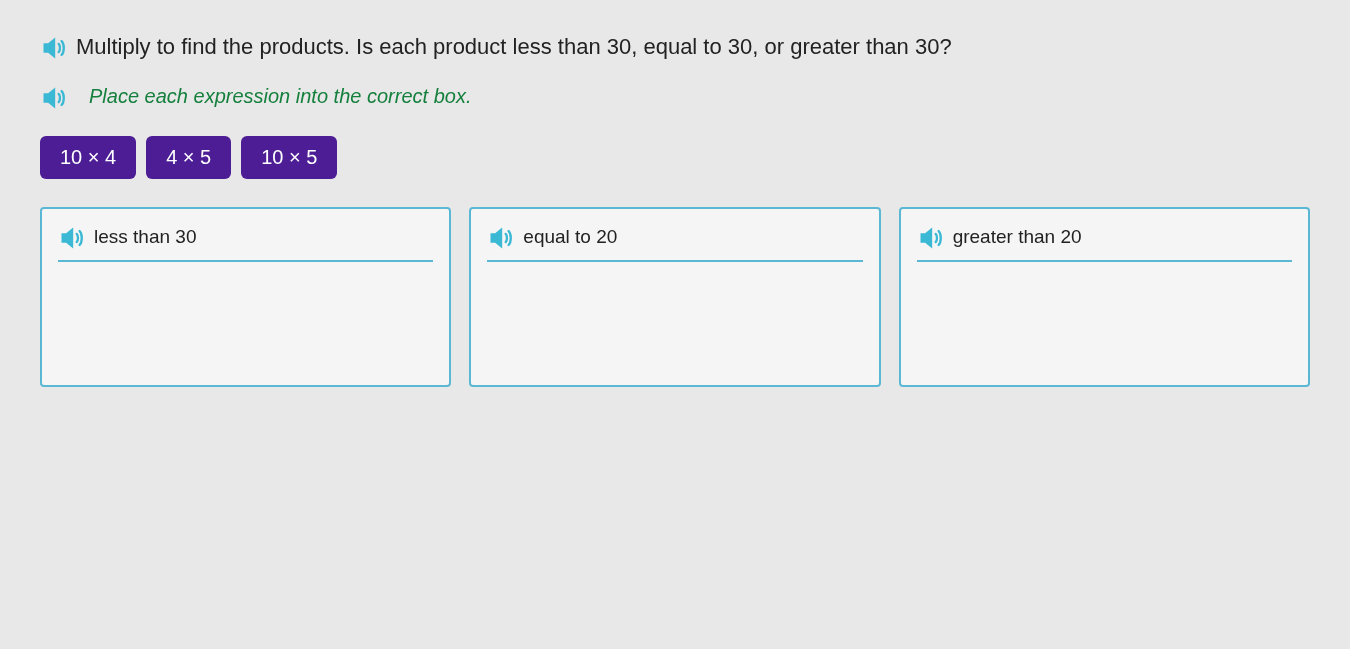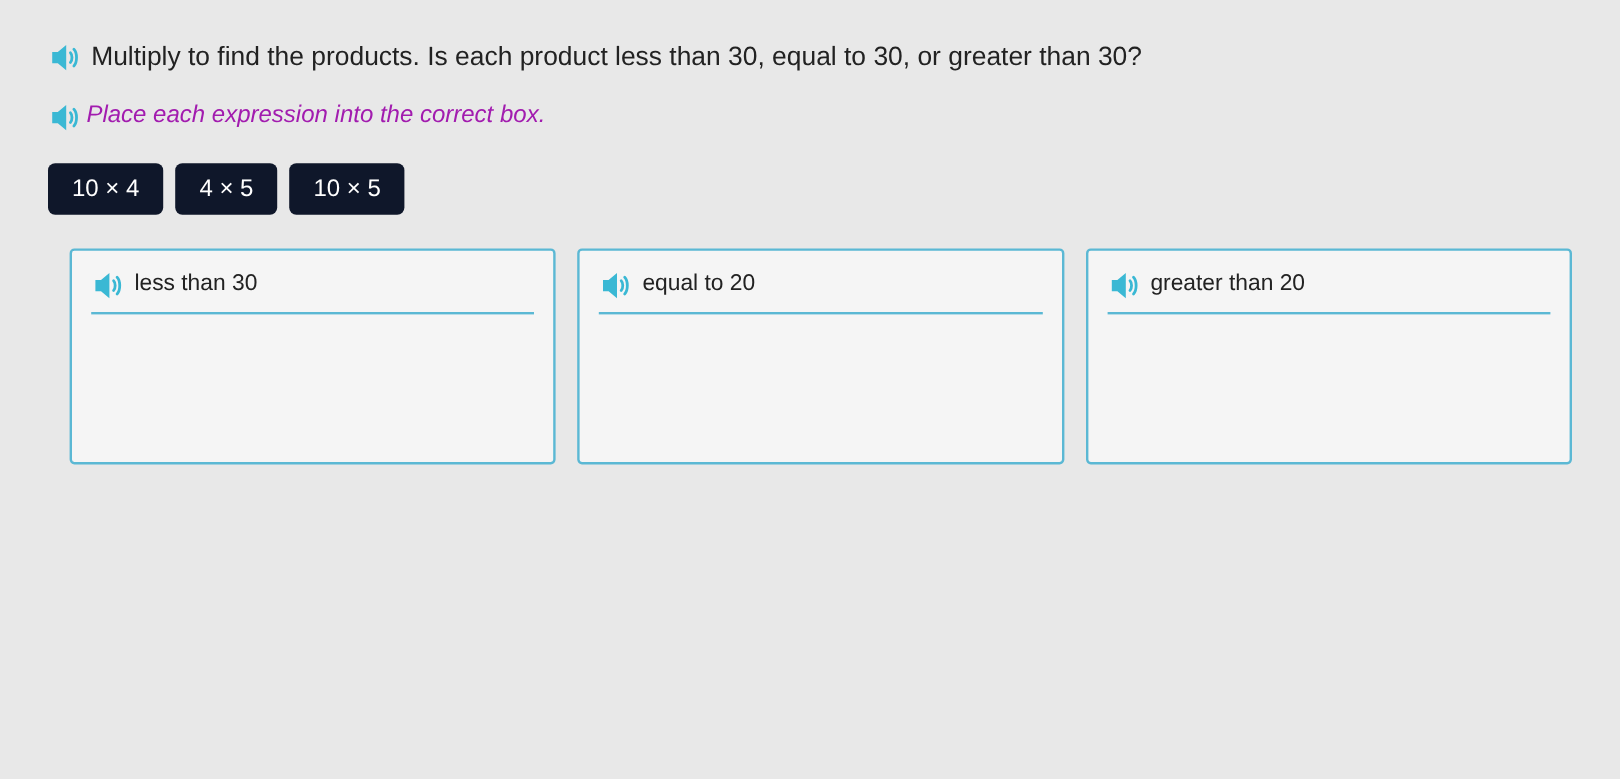--- a/index.html
+++ b/index.html
@@ -38,49 +38,48 @@
       flex-shrink: 0;
     }
 
     .speaker-icon svg {
       width: 28px;
       height: 28px;
     }
 
     .instruction-text {
       font-size: 20px;
-      color: #a21caf;
+      color: #15803d;
       font-style: italic;
       display: flex;
       align-items: center;
-      gap: 4px;
+      gap: 21px;
       margin-bottom: 24px;
     }
 
     .expression-chips {
       display: flex;
       gap: 10px;
       margin-bottom: 28px;
     }
 
     .chip {
-      background-color: #0f172a;
+      background-color: #4c1d95;
       color: white;
       font-size: 20px;
       padding: 10px 20px;
       border-radius: 6px;
       cursor: grab;
       user-select: none;
       border: none;
     }
 
     .drop-zones {
       display: flex;
       gap: 18px;
-      margin-left: 18px;
     }
 
     .drop-zone {
       flex: 1;
       border: 2px solid #5bb8d4;
       background-color: #f5f5f5;
       border-radius: 4px;
       min-height: 180px;
       padding: 12px 16px;
     }

